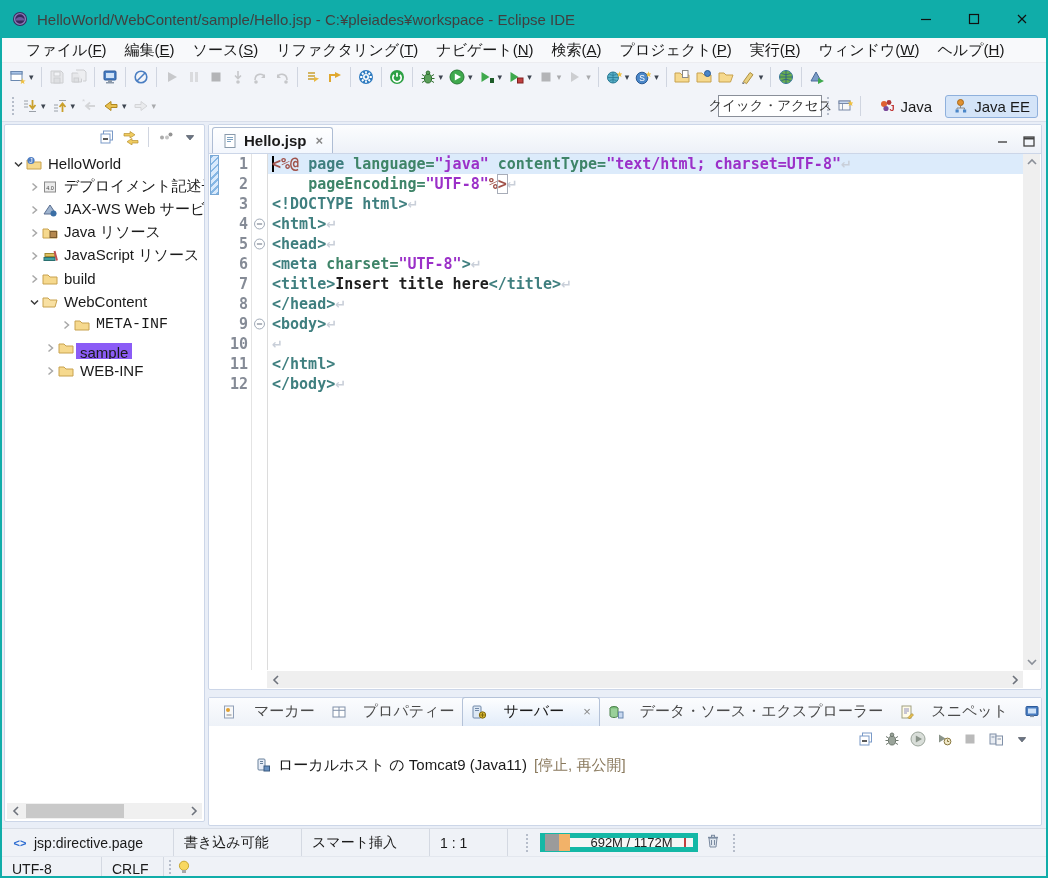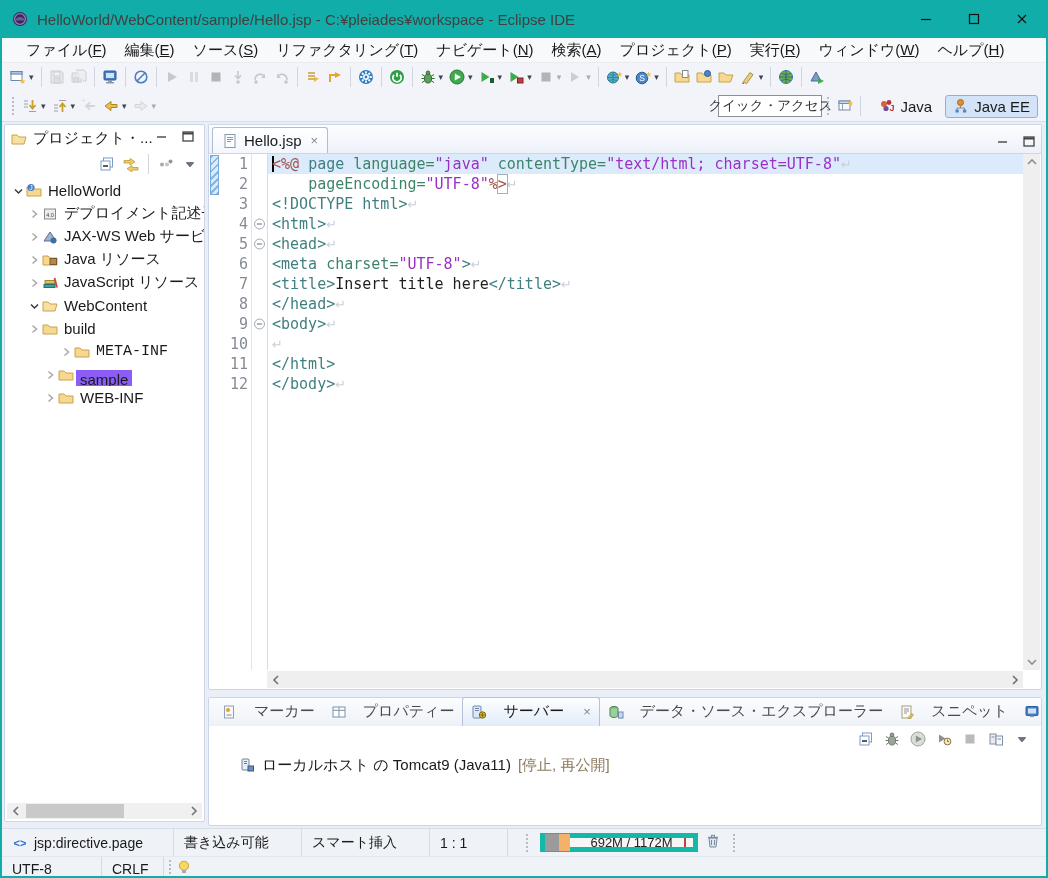--- a/index.html
+++ b/index.html
@@ -45,21 +45,21 @@
   .tree{padding-top:3px;}
   .tree-row{height:23px;display:flex;align-items:center;white-space:nowrap;overflow:hidden;}
   .tw-arrow{width:17px;display:flex;justify-content:center;flex:none;}
   .tree-label{padding:1px 4px 2px 4px;}
   .tree-label.selected{background:#8b5cf6;margin-top:11px;}
   .tree-row .icn{margin-right:2px;}
   .panel-hscroll{position:absolute;left:2px;right:2px;bottom:2px;height:16px;background:#f0f0f0;display:flex;align-items:center;}
   .sarrow{width:17px;height:16px;display:flex;align-items:center;justify-content:center;flex:none;}
   .hthumb{height:14px;background:#c9c9c9;width:98px;margin-left:2px;}
   
-  .editor{left:206px;top:2px;right:4px;height:566px;}
+  .editor{left:206px;top:2px;right:4px;height:566px;font-weight:bold;}
   .editor-tabs{height:28px;background:linear-gradient(#fcfdfe,#edf1f8);border-bottom:1px solid #ccd6e8;
     display:flex;align-items:flex-end;padding-left:3px;}
   .etab{display:flex;align-items:center;gap:6px;height:26px;padding:0 9px;box-sizing:border-box;
     background:linear-gradient(#ffffff,#f3f7fd);border:1px solid #aebdd4;border-bottom:none;border-radius:3px 3px 0 0;}
   .editor-body{position:absolute;top:29px;bottom:19px;left:1px;right:1px;display:flex;
     font-family:"DejaVu Sans Mono","Liberation Mono",monospace;font-size:15px;line-height:20px;background:#fff;}
   .ruler{width:11px;}
   .hatch{margin-top:1px;height:40px;width:9px;box-sizing:border-box;border:1px solid #7aa8d4;
     background:repeating-linear-gradient(135deg,#86b7e4 0 2px,#d9eafc 2px 5px);}
   .lnums{width:27px;color:#858b96;text-align:right;padding-right:3px;border-right:1px solid #e4e4e4;}
@@ -80,21 +80,21 @@
   .vscroll{width:17px;background:#efefef;display:flex;flex-direction:column;justify-content:space-between;align-items:center;}
   .editor-hscroll{position:absolute;left:58px;right:18px;bottom:1px;height:17px;background:#efefef;
     display:flex;align-items:center;justify-content:space-between;}
   
   .bottom-panel{left:206px;right:4px;top:575px;height:129px;}
   .bp-tabs{height:28px;display:flex;align-items:flex-end;padding-left:5px;background:linear-gradient(#fbfcfe,#eef2f8);}
   .bp-tab{display:flex;align-items:center;gap:16px;padding:4px 8px 5px 8px;color:#4a4a4a;white-space:nowrap;}
   .bp-tab.selected{background:linear-gradient(#fdfeff,#e2ecf9);border:1px solid #b4c2d8;border-bottom:none;
     border-radius:3px 3px 0 0;color:#1a1a1a;}
   .bp-toolbar{height:26px;display:flex;justify-content:flex-end;align-items:center;padding-right:8px;gap:4px;}
-  .server-row{display:flex;align-items:center;gap:7px;padding-left:30px;height:26px;}
+  .server-row{display:flex;align-items:center;gap:7px;padding-left:46px;height:26px;}
   .server-status{color:#8a7a5e;}
   
   .status1{height:27px;background:#eff2f7;border-top:1px solid #d8dde6;display:flex;align-items:center;font-size:14px;}
   .status2{height:23px;background:#eff2f7;display:flex;align-items:center;font-size:14px;border-top:1px solid #e3e7ee;}
   .scell{display:flex;align-items:center;gap:6px;padding:0 10px;height:100%;box-sizing:border-box;
     border-right:1px solid #d4d9e2;white-space:nowrap;overflow:hidden;}
   .memgauge{margin-left:13px;display:flex;align-items:center;gap:7px;}
   .gaugebox{width:158px;height:19px;box-sizing:border-box;border:5px solid #14b8a6;background:#f6f6f6;
     position:relative;display:flex;align-items:center;}
   .gauge-grey{width:14px;height:17px;background:#9b9b9b;flex:none;}
@@ -499,40 +499,20 @@
             </svg>
           </span>
           <span>Java EE</span>
         </div>
       </div>
     </div>
 
   <div class="workbench">
 
     <div class="panelbox left-panel">
-      <div class="panel-head">
-        <div class="panel-tab">
-          <span class="icn" id="pe-icon">
-              <svg viewBox="0 0 16 16" width="16" height="16" xmlns="http://www.w3.org/2000/svg">
-                <path d="M1 4h5l2 2h7l-2 7H1z" fill="#f8e0a2" stroke="#c8a24e"></path>
-              </svg>
-            </span>
-          <span>プロジェクト・...</span>
-
-        </div>
-        <div class="minmax" id="pe-minmax">
-            <span><span class="icn"><svg viewBox="0 0 16 16" width="16" height="16" xmlns="http://www.w3.org/2000/svg">
-                  <path d="M3 8h9" stroke="#444" stroke-width="1.4"></path>
-                </svg></span></span>
-            <span><span class="icn"><svg viewBox="0 0 16 16" width="16" height="16" xmlns="http://www.w3.org/2000/svg">
-                  <rect x="3" y="3" width="10" height="9" fill="none" stroke="#444" stroke-width="1.3"></rect>
-                  <path d="M3 4.5h10" stroke="#444" stroke-width="2"></path>
-                </svg></span></span>
-          </div>
-      </div>
       <div class="panel-toolbar" id="pe-toolbar">
           <span class="tbtn">
             <span class="icn">
               <svg viewBox="0 0 16 16" width="16" height="16" xmlns="http://www.w3.org/2000/svg">
                 <rect x="4.5" y="2" width="9" height="9" fill="#fff" stroke="#7a9ac8"></rect>
                 <rect x="2" y="5" width="9" height="9" fill="#fff" stroke="#7a9ac8"></rect>
                 <path d="M4 10h5" stroke="#333" stroke-width="1.6"></path>
               </svg>
             </span>
           </span>
@@ -632,42 +612,42 @@
                 <rect x="2" y="9.5" width="11" height="3" fill="#3fa0a0" stroke="#2a7070"></rect>
                 <rect x="3" y="5.5" width="10" height="3" fill="#e0c060" stroke="#a08830"></rect>
                 <path d="M12.5 3l2.5 9.5" stroke="#c05050" stroke-width="2"></path>
               </svg>
             </span>
             <span class="tree-label">JavaScript リソース</span>
           </div>
           <div class="tree-row" style="padding-left: 20px;">
             <span class="tw-arrow">
               <svg viewBox="0 0 16 16" width="16" height="16" xmlns="http://www.w3.org/2000/svg">
-                <path d="M5 6.5l3.5 3.5L12 6.5" stroke="#3a3a3a" stroke-width="1.5" fill="none"></path>
-              </svg>
-            </span>
-            <span class="icn">
-              <svg viewBox="0 0 16 16" width="16" height="16" xmlns="http://www.w3.org/2000/svg">
-                <path d="M1 4h5l2 2h7l-2 7H1z" fill="#f8e0a2" stroke="#c8a24e"></path>
-              </svg>
-            </span>
-            <span class="tree-label">WebContent</span>
+                <path d="M6.5 4.5L10.5 8l-4 3.5" stroke="#a8a8a8" stroke-width="1.5" fill="none"></path>
+              </svg>
+            </span>
+            <span class="icn">
+              <svg viewBox="0 0 16 16" width="16" height="16" xmlns="http://www.w3.org/2000/svg">
+                <path d="M1 4h5l2 2h7v7H1z" fill="#f6d98e" stroke="#c8a24e"></path>
+              </svg>
+            </span>
+            <span class="tree-label">build</span>
           </div>
           <div class="tree-row" style="padding-left: 20px;">
             <span class="tw-arrow">
               <svg viewBox="0 0 16 16" width="16" height="16" xmlns="http://www.w3.org/2000/svg">
-                <path d="M6.5 4.5L10.5 8l-4 3.5" stroke="#a8a8a8" stroke-width="1.5" fill="none"></path>
-              </svg>
-            </span>
-            <span class="icn">
-              <svg viewBox="0 0 16 16" width="16" height="16" xmlns="http://www.w3.org/2000/svg">
-                <path d="M1 4h5l2 2h7v7H1z" fill="#f6d98e" stroke="#c8a24e"></path>
-              </svg>
-            </span>
-            <span class="tree-label">build</span>
+                <path d="M5 6.5l3.5 3.5L12 6.5" stroke="#3a3a3a" stroke-width="1.5" fill="none"></path>
+              </svg>
+            </span>
+            <span class="icn">
+              <svg viewBox="0 0 16 16" width="16" height="16" xmlns="http://www.w3.org/2000/svg">
+                <path d="M1 4h5l2 2h7l-2 7H1z" fill="#f8e0a2" stroke="#c8a24e"></path>
+              </svg>
+            </span>
+            <span class="tree-label">WebContent</span>
           </div>
           <div class="tree-row" style="padding-left: 52px; font-family: Liberation Mono, monospace;">
             <span class="tw-arrow">
               <svg viewBox="0 0 16 16" width="16" height="16" xmlns="http://www.w3.org/2000/svg">
                 <path d="M6.5 4.5L10.5 8l-4 3.5" stroke="#a8a8a8" stroke-width="1.5" fill="none"></path>
               </svg>
             </span>
             <span class="icn">
               <svg viewBox="0 0 16 16" width="16" height="16" xmlns="http://www.w3.org/2000/svg">
                 <path d="M1 4h5l2 2h7v7H1z" fill="#f6d98e" stroke="#c8a24e"></path>

